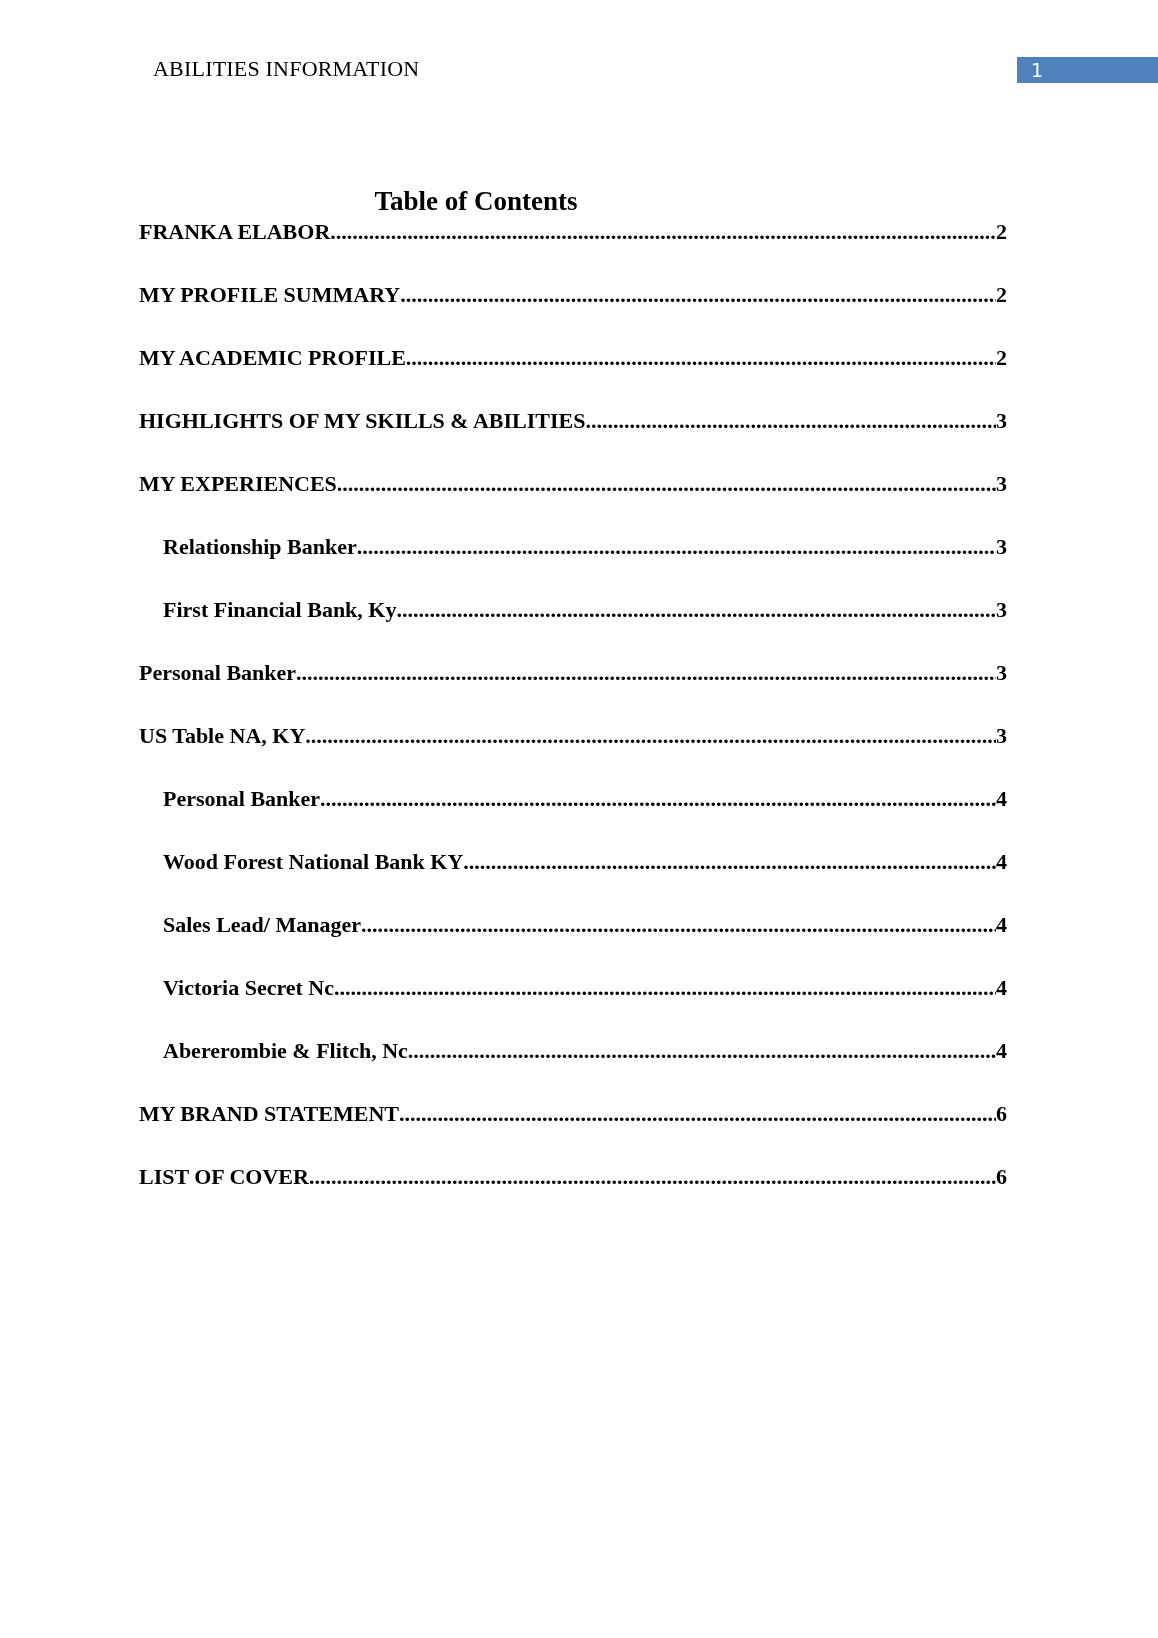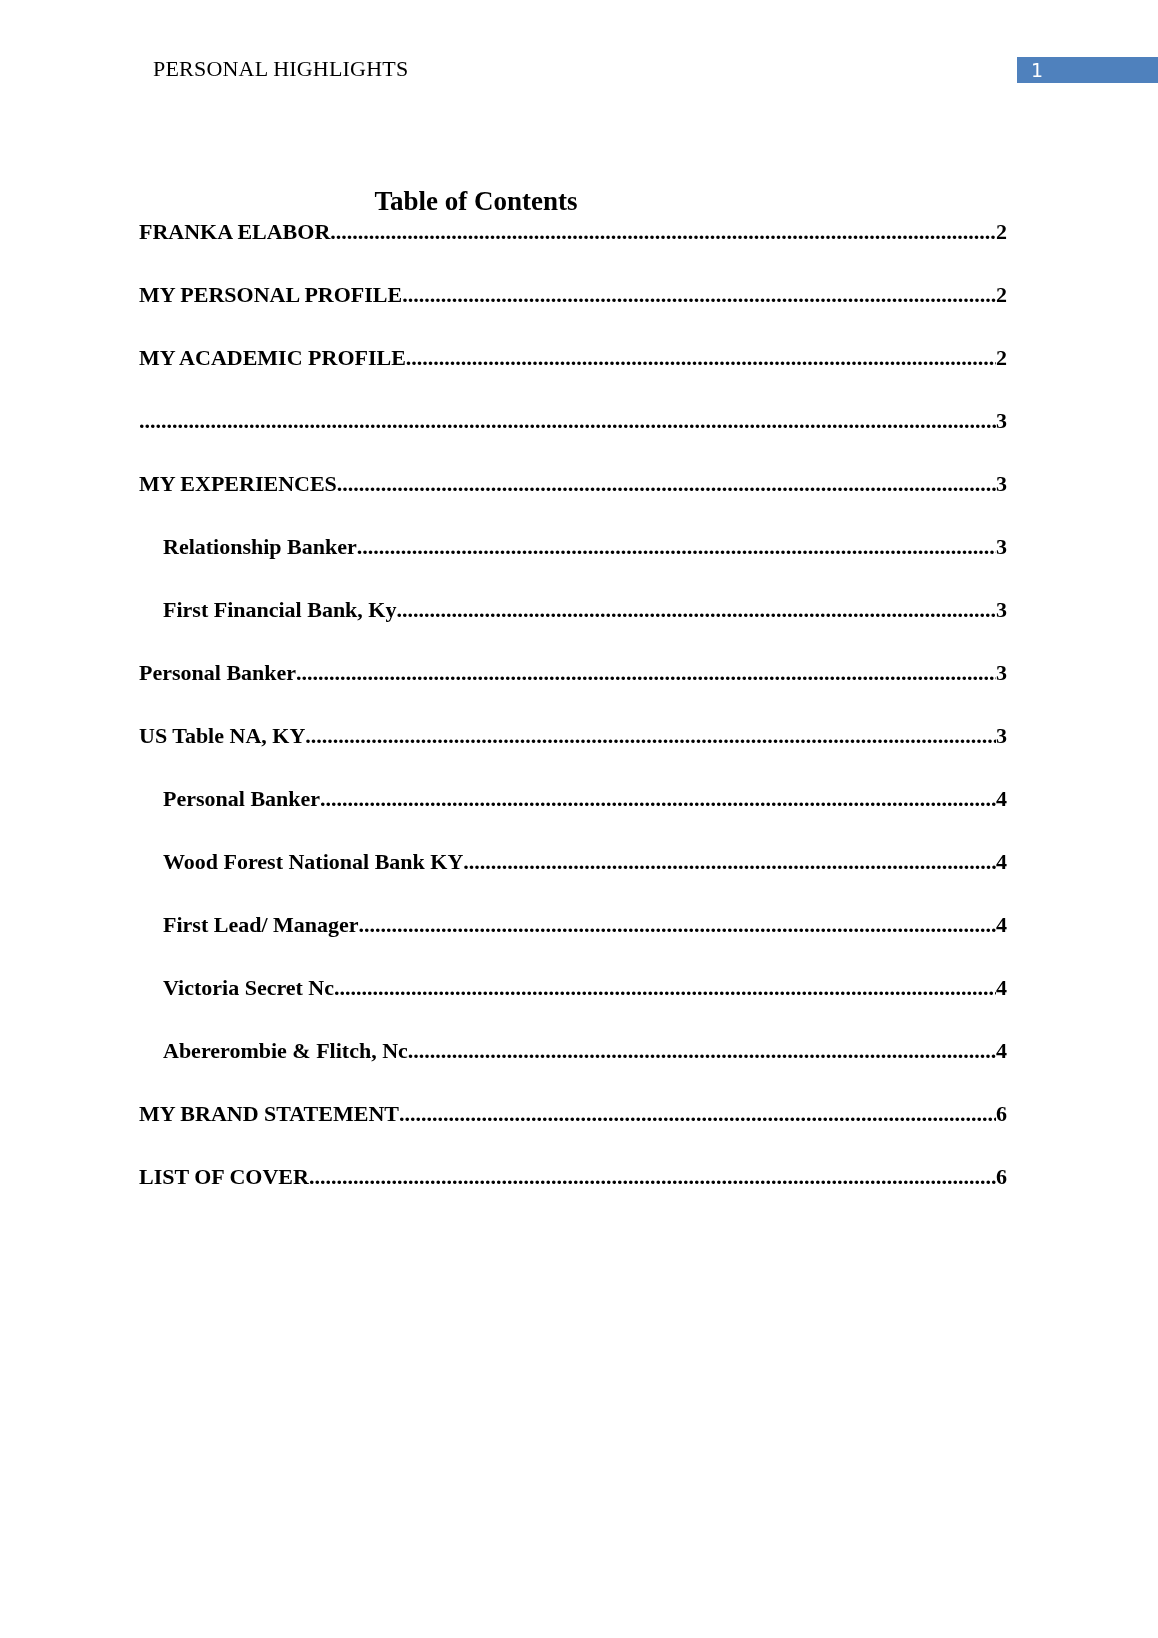--- a/index.html
+++ b/index.html
@@ -75,44 +75,45 @@
   .toc-leader::after {
     content: "......................................................................................................................................................................................................................................................................";
   }
   .toc-page {
     flex: 0 0 auto;
   }
 </style>
 </head>
 <body>
 
-<div class="header-title">PERSONAL HIGHLIGHTS</div>
+<div class="header-title">ABILITIES INFORMATION</div>
 <div class="page-badge">
   <span>1</span>
 </div>
 
 <div class="toc-title">Table of Contents</div>
 
 <div class="toc">
   <div class="toc-entry level-1">
     <span class="toc-label">FRANKA ELABOR</span>
     <span class="toc-leader"></span>
     <span class="toc-page">2</span>
   </div>
   <div class="toc-entry level-1">
-    <span class="toc-label">MY PERSONAL PROFILE</span>
+    <span class="toc-label">MY PROFILE SUMMARY</span>
     <span class="toc-leader"></span>
     <span class="toc-page">2</span>
   </div>
   <div class="toc-entry level-1">
     <span class="toc-label">MY ACADEMIC PROFILE</span>
     <span class="toc-leader"></span>
     <span class="toc-page">2</span>
   </div>
   <div class="toc-entry level-1">
+    <span class="toc-label">HIGHLIGHTS OF MY SKILLS &amp; ABILITIES</span>
     <span class="toc-leader"></span>
     <span class="toc-page">3</span>
   </div>
   <div class="toc-entry level-1">
     <span class="toc-label">MY EXPERIENCES</span>
     <span class="toc-leader"></span>
     <span class="toc-page">3</span>
   </div>
   <div class="toc-entry level-2">
     <span class="toc-label">Relationship Banker</span>
@@ -138,21 +139,21 @@
     <span class="toc-label">Personal Banker</span>
     <span class="toc-leader"></span>
     <span class="toc-page">4</span>
   </div>
   <div class="toc-entry level-2">
     <span class="toc-label">Wood Forest National Bank KY</span>
     <span class="toc-leader"></span>
     <span class="toc-page">4</span>
   </div>
   <div class="toc-entry level-2">
-    <span class="toc-label">First Lead/ Manager</span>
+    <span class="toc-label">Sales Lead/ Manager</span>
     <span class="toc-leader"></span>
     <span class="toc-page">4</span>
   </div>
   <div class="toc-entry level-2">
     <span class="toc-label">Victoria Secret Nc</span>
     <span class="toc-leader"></span>
     <span class="toc-page">4</span>
   </div>
   <div class="toc-entry level-2">
     <span class="toc-label">Abererombie &amp; Flitch, Nc</span>

